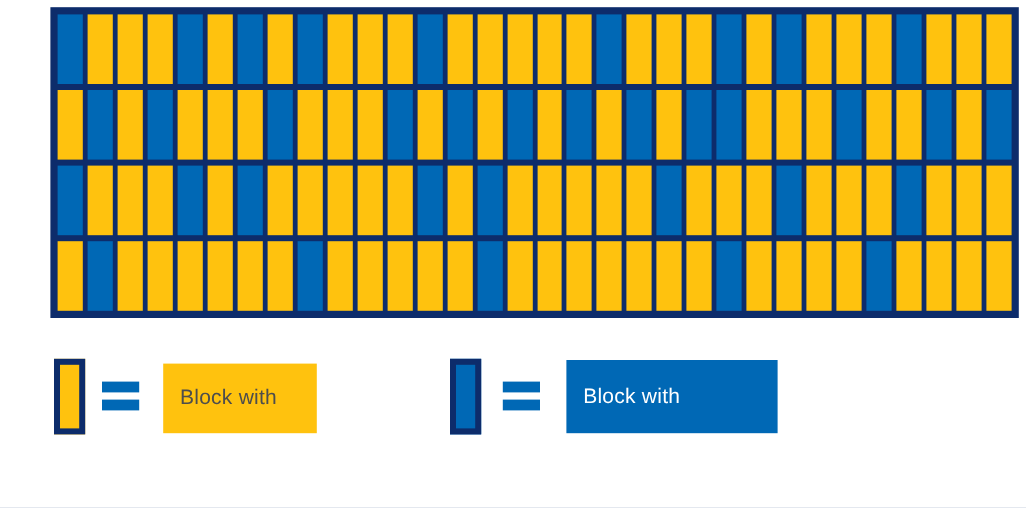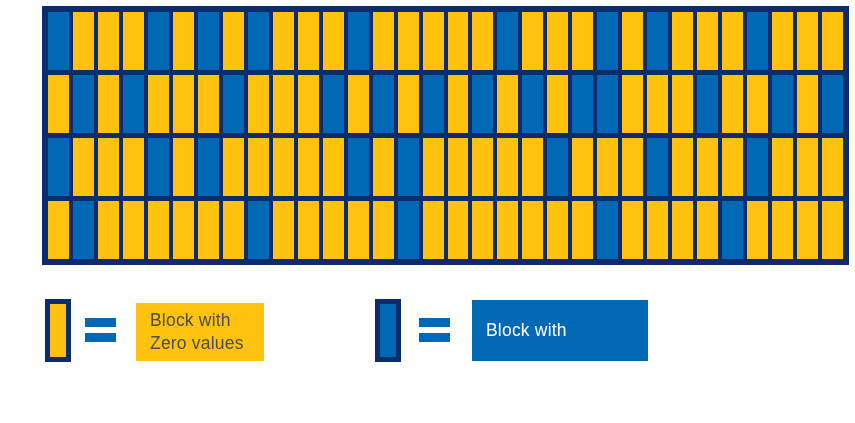--- a/index.html
+++ b/index.html
@@ -192,21 +192,20 @@
 
   <div class="legend">
 
     <div class="swatch swatch-zero"></div>
     <div class="equals equals-zero">
       <div class="bar"></div>
       <div class="bar"></div>
     </div>
     <div class="label-box label-zero">
       <span>Block with</span>
-      <span>Zero values</span>
     </div>
 
     <div class="swatch swatch-nonzero"></div>
     <div class="equals equals-nonzero">
       <div class="bar"></div>
       <div class="bar"></div>
     </div>
     <div class="label-box label-nonzero">
       <span>Block with</span>
     </div>

